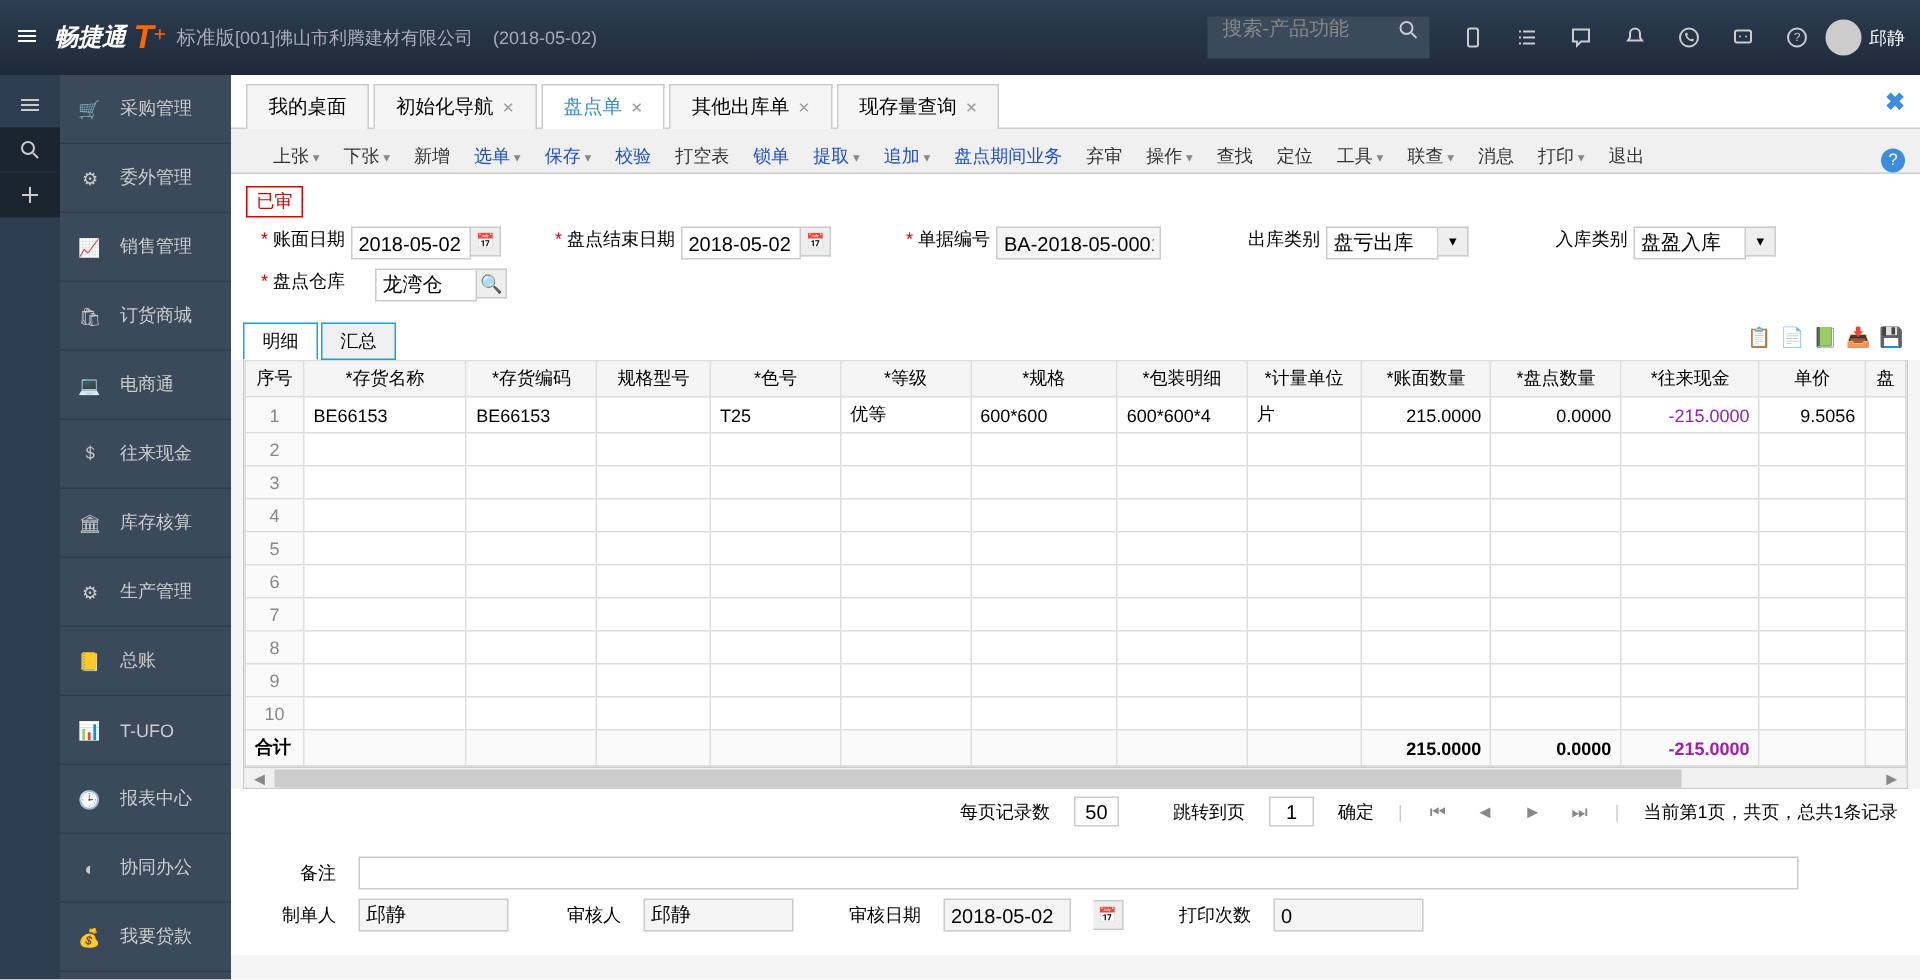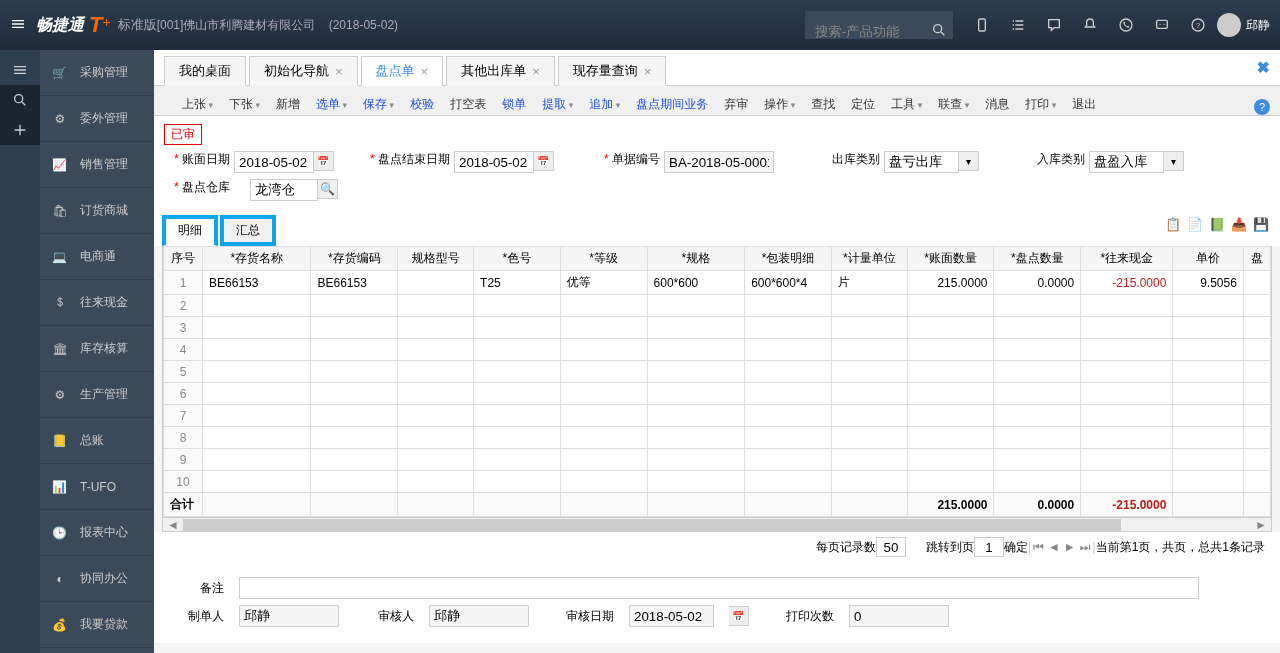--- a/index.html
+++ b/index.html
@@ -7,21 +7,21 @@
     
     
     .top-header { height: 50px; background: linear-gradient(#2c3e50, #1e2a3a); display: flex; align-items: center; color: #fff; padding: 0 10px; }
     .logo { display: flex; align-items: center; gap: 5px; }
     .logo-text1 { font-size: 16px; font-weight: bold; font-style: italic; }
     .logo-t { color: #ff6600; font-size: 22px; font-weight: bold; font-style: italic; }
     .logo-plus { color: #ff6600; font-size: 14px; vertical-align: super; }
     .logo-edition { color: #aab; font-size: 13px; margin-left: 2px; }
     .company-info { color: #aab; font-size: 12px; }
     .top-spacer { flex: 1; }
-    .search-box { display: flex; align-items: flex-end; background: #3a4a5a; border-radius: 1px; height: 28px; padding: 0 5px; }
+    .search-box { display: flex; align-items: flex-start; background: #3a4a5a; border-radius: 1px; height: 28px; padding: 0 5px; }
     .search-input { background: transparent; border: none; color: #ccc; width: 120px; padding: 0 5px; outline: none; }
     .search-input::placeholder { color: #888; }
     .top-icons { display: flex; gap: 18px; margin-left: 20px; align-items: center; }
     .top-icon { width: 18px; height: 18px; cursor: pointer; color: #ccc; display: flex; align-items: center; justify-content: center; }
     .user-avatar { display: flex; align-items: center; gap: 5px; margin-left: 10px; }
     .avatar-circle { width: 24px; height: 24px; border-radius: 50%; background: #ccc; }
     
     
     .body-wrap { display: flex; height: calc(653px - 50px); }
     
@@ -59,39 +59,39 @@
     .form-group { display: flex; }
     .form-label { text-align: right; width: 70px; padding-right: 4px; }
     .required::before { content: "* "; color: #d00; }
     .form-input { border: 1px solid #ccc; height: 22px; padding: 0 4px; background: #fff; }
     .form-input-ro { background: #f5f5f5; }
     .date-icon { width: 20px; height: 20px; border: 1px solid #ccc; border-left: none; background: #eee; display: flex; align-items: center; justify-content: center; font-size: 10px; cursor: pointer; }
     .lookup-icon { width: 20px; height: 20px; border: 1px solid #ccc; border-left: none; background: #eee; display: flex; align-items: center; justify-content: center; cursor: pointer; }
     
     
     .detail-tabs { display: flex; padding-left: 8px; background: #fff; position: relative; }
-    .detail-tab { padding: 3px 12px; border: 4px solid #0ea5e9; cursor: pointer; font-size: 12px; background: #f0f0f0; margin-right: 2px; }
+    .detail-tab { padding: 3px 12px; border: 1px solid #0ea5e9; cursor: pointer; font-size: 12px; background: #f0f0f0; margin-right: 2px; }
     .detail-tab.active { background: #fff; border-bottom: 1px solid #fff; position: relative; z-index: 2; }
     .detail-icons { position: absolute; right: 10px; display: flex; gap: 4px; }
     .detail-icon-btn { width: 18px; height: 18px; cursor: pointer; display: flex; align-items: center; justify-content: center; font-size: 13px; }
     
     
     .grid-wrap { background: #fff; margin: 0 8px; border: 1px solid #ccc; margin-top: -1px; }
     .grid { width: 100%; border-collapse: collapse; table-layout: fixed; }
     .grid th, .grid td { border: 1px solid #ddd; padding: 3px 6px; font-size: 12px; height: 22px; text-align: left; overflow: hidden; white-space: nowrap; }
     .grid th { background: #f5f5f5; text-align: center; font-weight: normal; }
     .grid td.num { text-align: right; }
-    .grid td.neg { color: #b91c1c; }
+    .grid td.neg { color: #a21caf; }
     .grid .rownum { text-align: center; color: #888; background: #fafafa; }
     .grid .total-row td { font-weight: bold; background: #fafafa; }
     .grid-scroll { height: 14px; background: #f0f0f0; border-top: 1px solid #ccc; position: relative; }
     .grid-scroll-thumb { position: absolute; height: 12px; background: #ccc; left: 20px; right: 150px; top: 1px; }
     
     
-    .pagination { height: 30px; display: flex; align-items: center; justify-content: flex-end; padding: 15px 15px; gap: 0; background: #fff; font-size: 12px; }
+    .pagination { height: 30px; display: flex; align-items: center; justify-content: flex-end; padding: 15px 15px; gap: 16px; background: #fff; font-size: 12px; }
     .page-input { width: 30px; height: 20px; border: 1px solid #ccc; text-align: center; }
     .page-nav { color: #888; cursor: pointer; padding: 0 2px; }
     
     
     .footer-form { padding: 15px 10px 10px; background: #fff; }
     .footer-row { display: flex; align-items: center; gap: 15px; margin-bottom: 6px; }
     .footer-label { text-align: right; width: 60px; }
     .footer-input { border: 1px solid #ccc; height: 22px; padding: 0 4px; background: #f5f5f5; }
     
     .svg-icon { width: 16px; height: 16px; fill: currentColor; }

